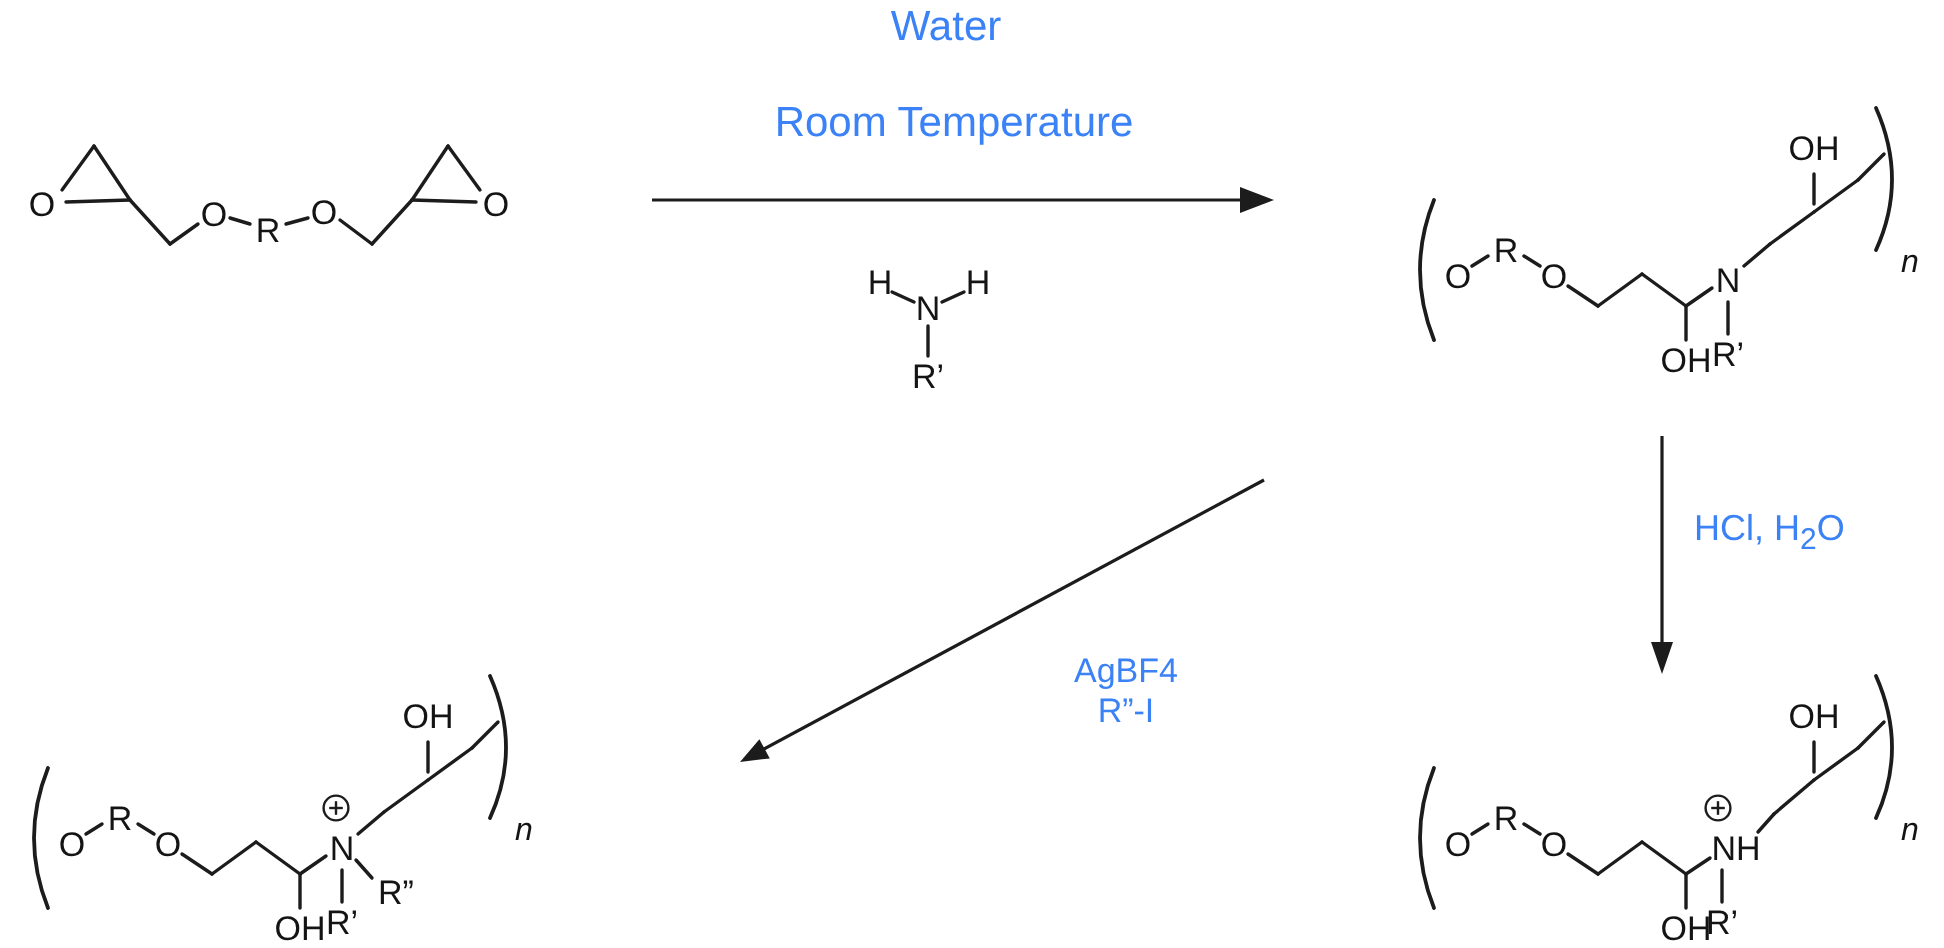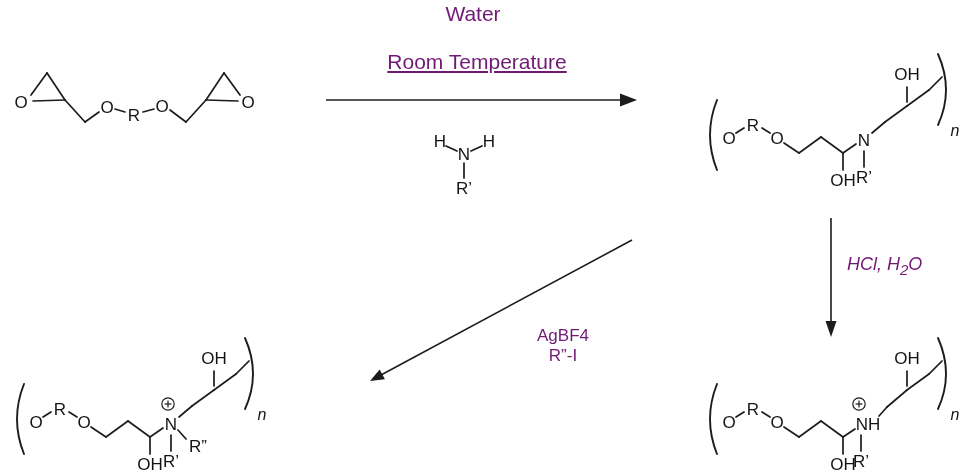--- a/index.html
+++ b/index.html
@@ -1,44 +1,44 @@
 <!DOCTYPE html>
 <html><head>
 <meta charset="utf-8">
 <style>
   html,body{margin:0;padding:0;background:#ffffff;}
   .canvas{
     position:relative;
     width:972px;height:474px;
     background:#ffffff;
     font-family:"Liberation Sans", sans-serif;
-    color:#701a75;
+    color:#3b82f6;
     overflow:hidden;
   }
   .scheme-svg{position:absolute;left:0;top:0;}
   .bond{stroke:#1c1c1c;stroke-width:1.7;fill:none;stroke-linecap:round;}
   .paren{stroke:#1c1c1c;stroke-width:1.9;fill:none;stroke-linecap:round;}
   .arrow-line{stroke:#1c1c1c;stroke-width:1.6;fill:none;}
   .arrow-head{fill:#1c1c1c;stroke:none;}
   .charge{stroke:#1c1c1c;stroke-width:1.2;fill:none;}
   text.atom{font-size:17px;fill:#141414;text-anchor:middle;font-family:"Liberation Sans",sans-serif;}
   text.subn{font-size:16px;font-style:italic;fill:#141414;text-anchor:middle;font-family:"Liberation Sans",sans-serif;}
   .cond{position:absolute;transform:translateX(-50%);font-size:21px;white-space:nowrap;}
   .reagent{position:absolute;font-size:18px;white-space:nowrap;}
   .reagent-center{position:absolute;transform:translateX(-50%);font-size:17px;text-align:center;line-height:20px;white-space:nowrap;}
 </style>
 </head>
 <body>
 
 <div class="canvas">
 
   <div class="cond" style="left:473px;top:2px;">Water</div>
-  <div class="cond" style="left:477px;top:50px;text-decoration:underline;">Room Temperature</div>
+  <div class="cond" style="left:477px;top:50px;">Room Temperature</div>
 
-  <div class="reagent" style="left:847px;top:254px;font-style:italic;">
+  <div class="reagent" style="left:847px;top:254px;">
     <span>HCl, H</span><sub>2</sub><span>O</span>
   </div>
 
   <div class="reagent-center" style="left:563px;top:326px;text-align:center;">
     <div>AgBF4</div>
     <div>R”-I</div>
   </div>
 
   <svg class="scheme-svg" width="972" height="474" viewBox="0 0 972 474">
 

